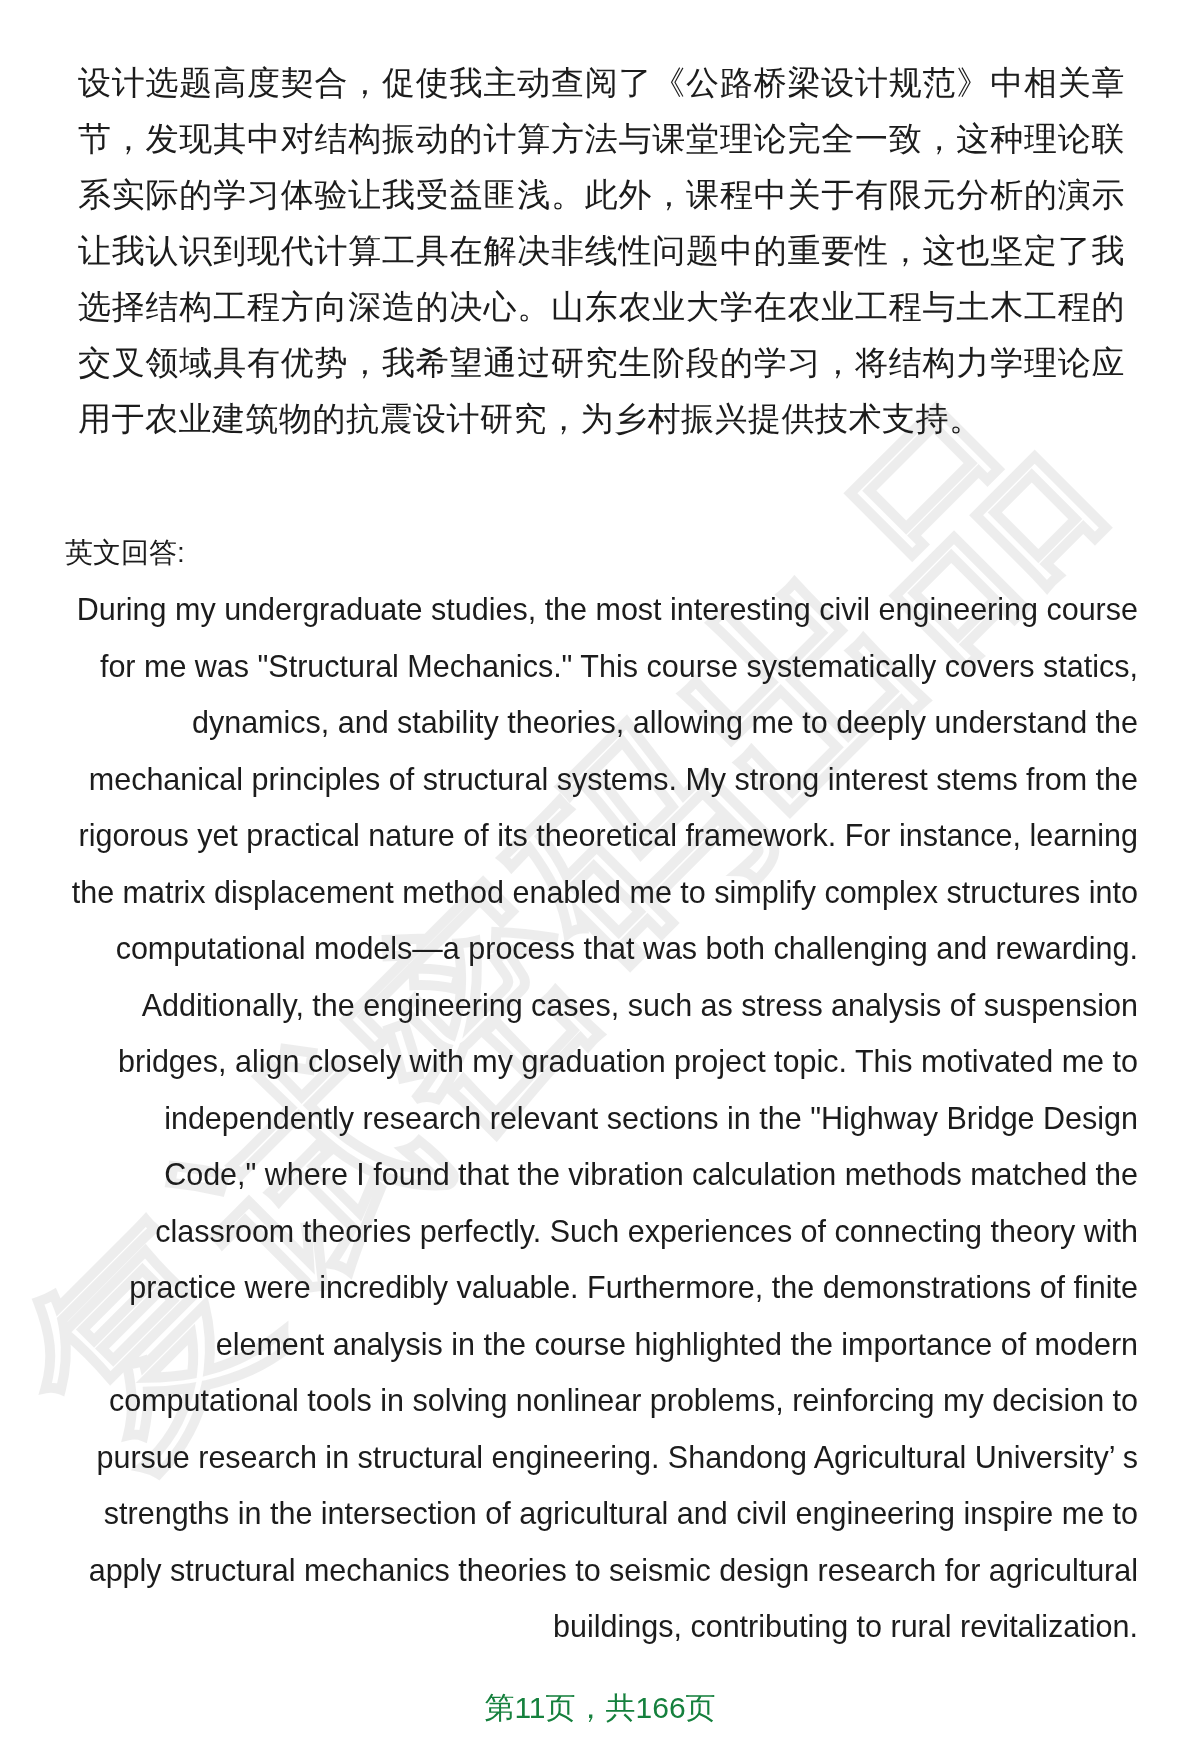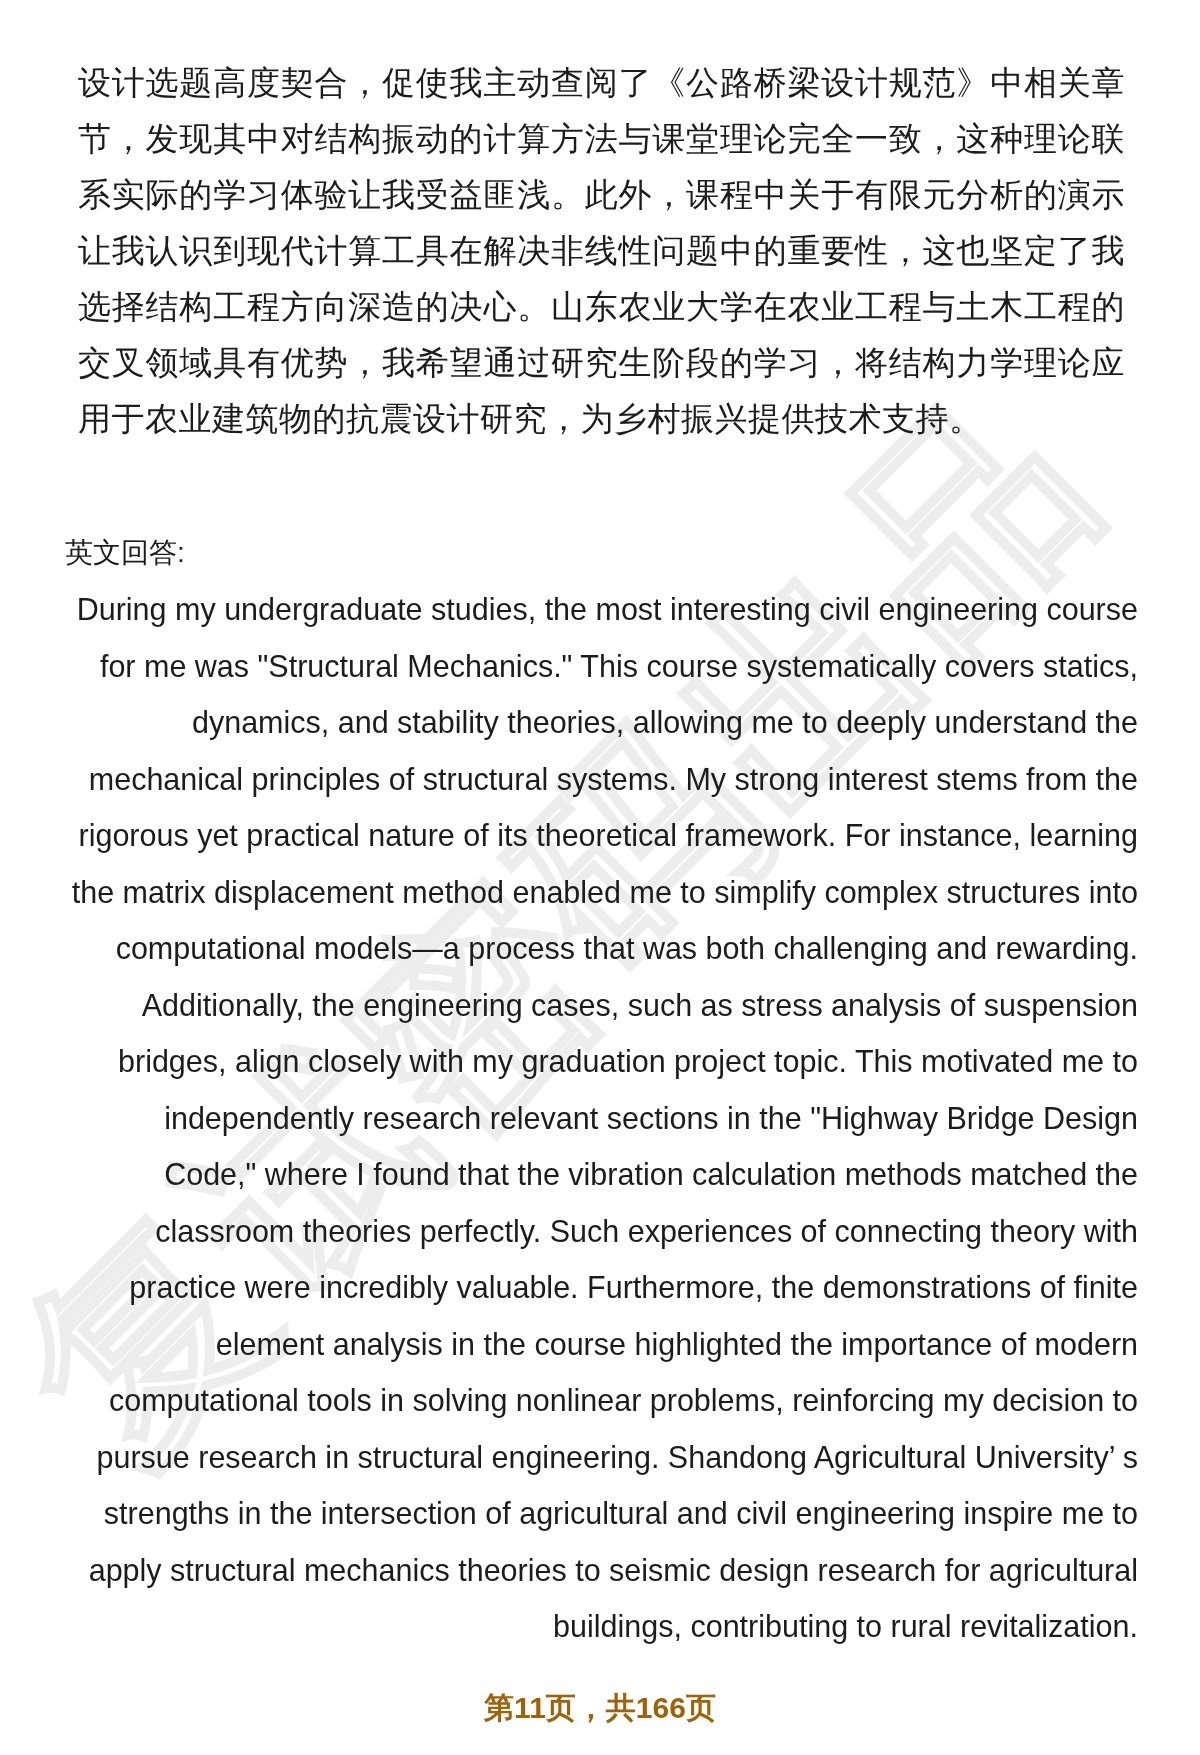--- a/index.html
+++ b/index.html
@@ -61,22 +61,21 @@
   .footer {
     position: absolute;
     left: 0;
     right: 0;
     bottom: 26px;
     text-align: center;
     z-index: 1;
   }
   .footer span {
     font-size: 30px;
-    color: #a16207;
-    font-weight: bold;
+    color: #15803d;
   }
 </style>
 </head>
 <body>
 
 <div class="page">
 
   <div class="watermark">复试密码出品</div>
 
   <div class="content">

